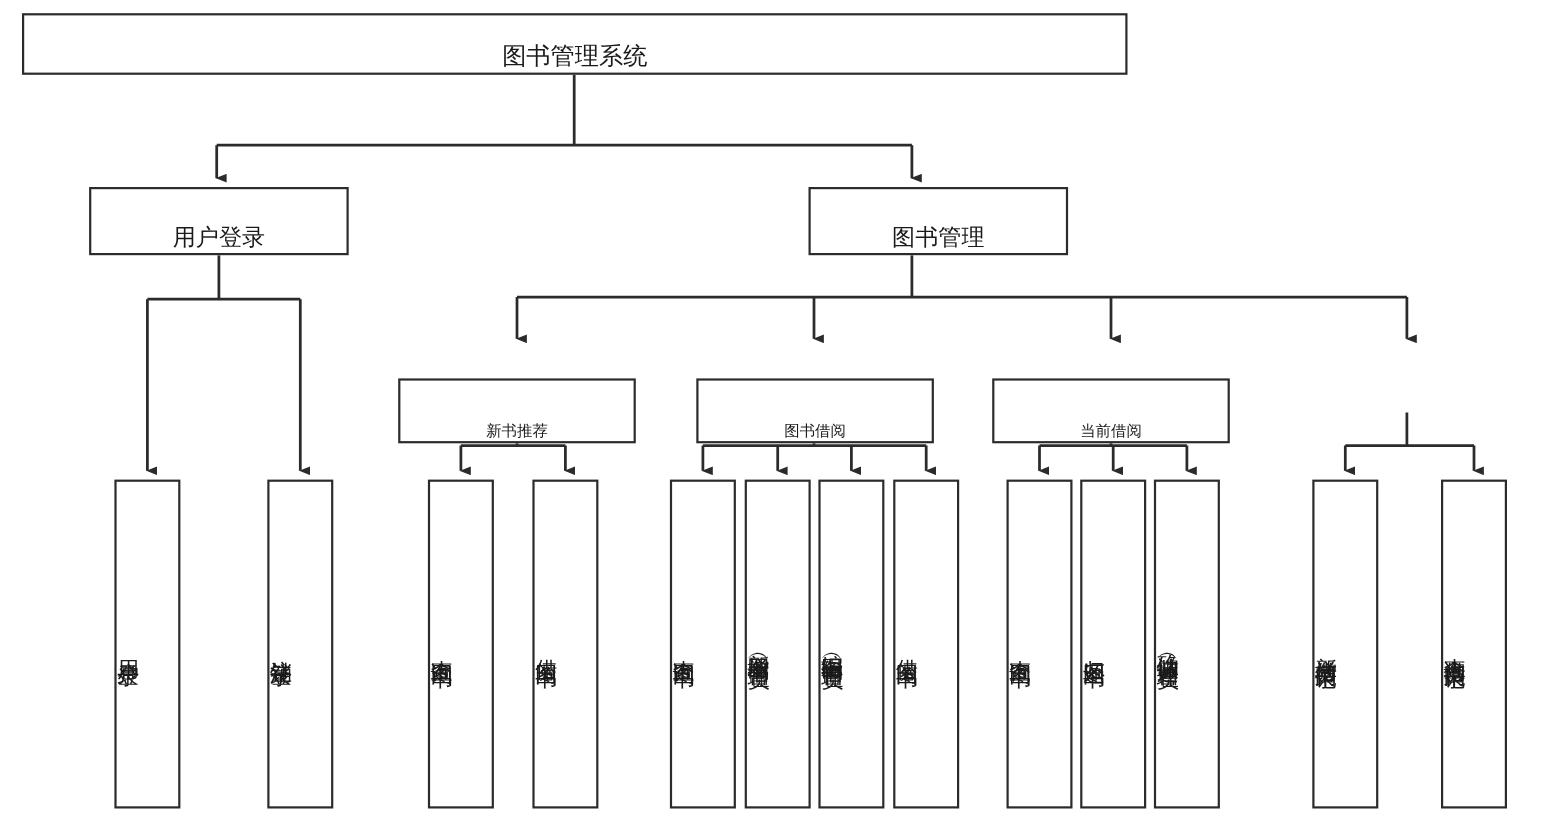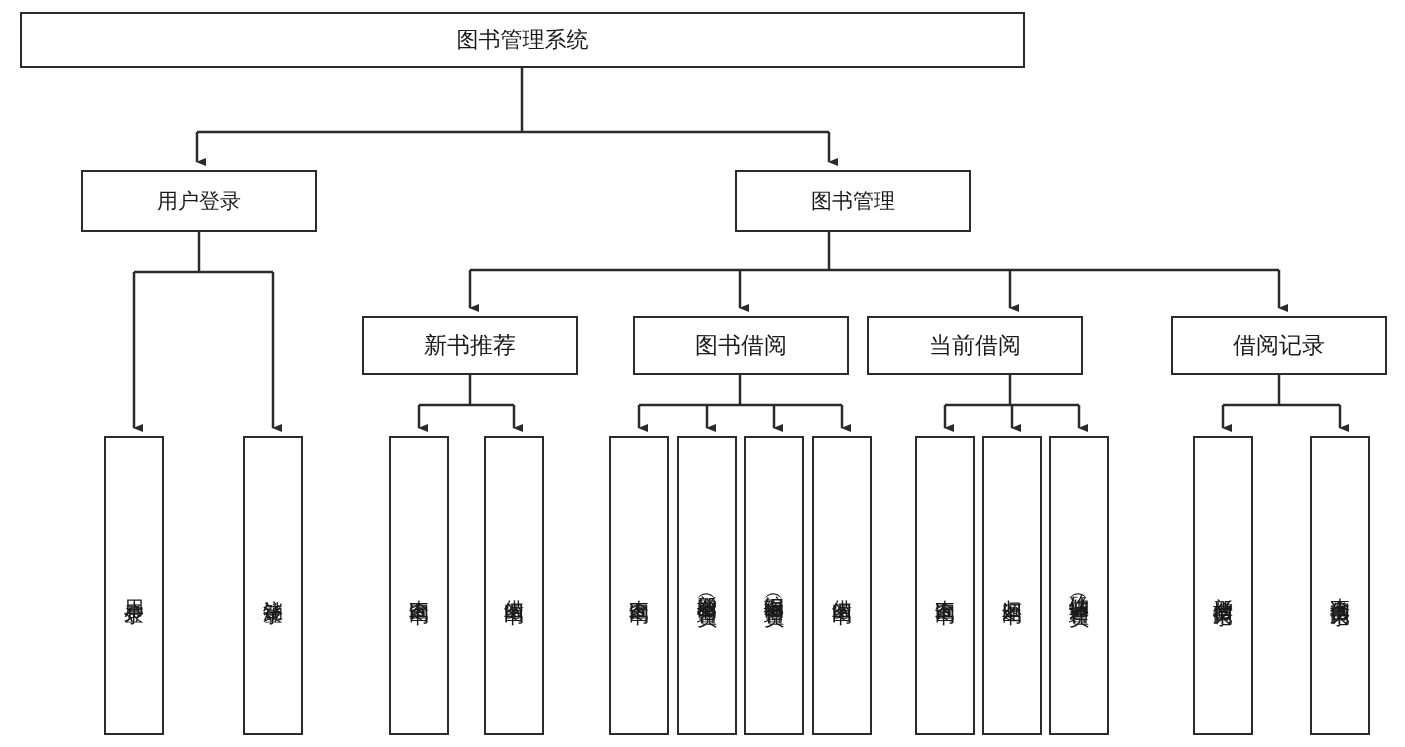--- a/index.html
+++ b/index.html
@@ -25,27 +25,27 @@
     top: 0;
     width: 1405px;
     height: 747px;
   }
   .node {
     position: absolute;
     box-sizing: border-box;
     background: #ffffff;
     border: 2px solid #2b2b2b;
     display: flex;
-    align-items: center;
+    align-items: flex-end;
     justify-content: center;
     color: #1a1a1a;
   }
   .node.level0 { font-size: 22px; }
   .node.level1 { font-size: 21px; }
-  .node.level2 { font-size: 23px; }
+  .node.level2 { font-size: 14px; margin-top: 28px; }
   .node.leaf {
     font-size: 20px;
     writing-mode: vertical-rl;
     text-orientation: upright;
     letter-spacing: 2px;
     line-height: 1.05;
     padding-top: 4px;
   }
   .node.leaf .vtext {
     writing-mode: vertical-rl;
@@ -129,25 +129,22 @@
   <div class="node level1" style="left:711px; top:170px; width:236px; height:62px;margin-left:24px;">
     <span>图书管理</span>
   </div>
 
   <div class="node level2" style="left:362px; top:316px; width:216px; height:59px;">
     <span>新书推荐</span>
   </div>
   <div class="node level2" style="left:633px; top:316px; width:216px; height:59px;">
     <span>图书借阅</span>
   </div>
-  <div class="node level2" style="left:867px; top:316px; width:216px; height:59px;">
+  <div class="node level2" style="left:902px; top:316px; width:216px; height:59px;">
     <span>当前借阅</span>
-  </div>
-  <div class="node level2" style="left:1171px; top:316px; width:216px; height:59px;">
-    <span>借阅记录</span>
   </div>
 
   <div class="node leaf" style="left:104px; top:436px; width:60px; height:299px;">
     <span class="vtext">用户登录</span>
   </div>
   <div class="node leaf" style="left:243px; top:436px; width:60px; height:299px;">
     <span class="vtext">注销登录</span>
   </div>
   <div class="node leaf" style="left:389px; top:436px; width:60px; height:299px;">
     <span class="vtext">查询图书</span>

